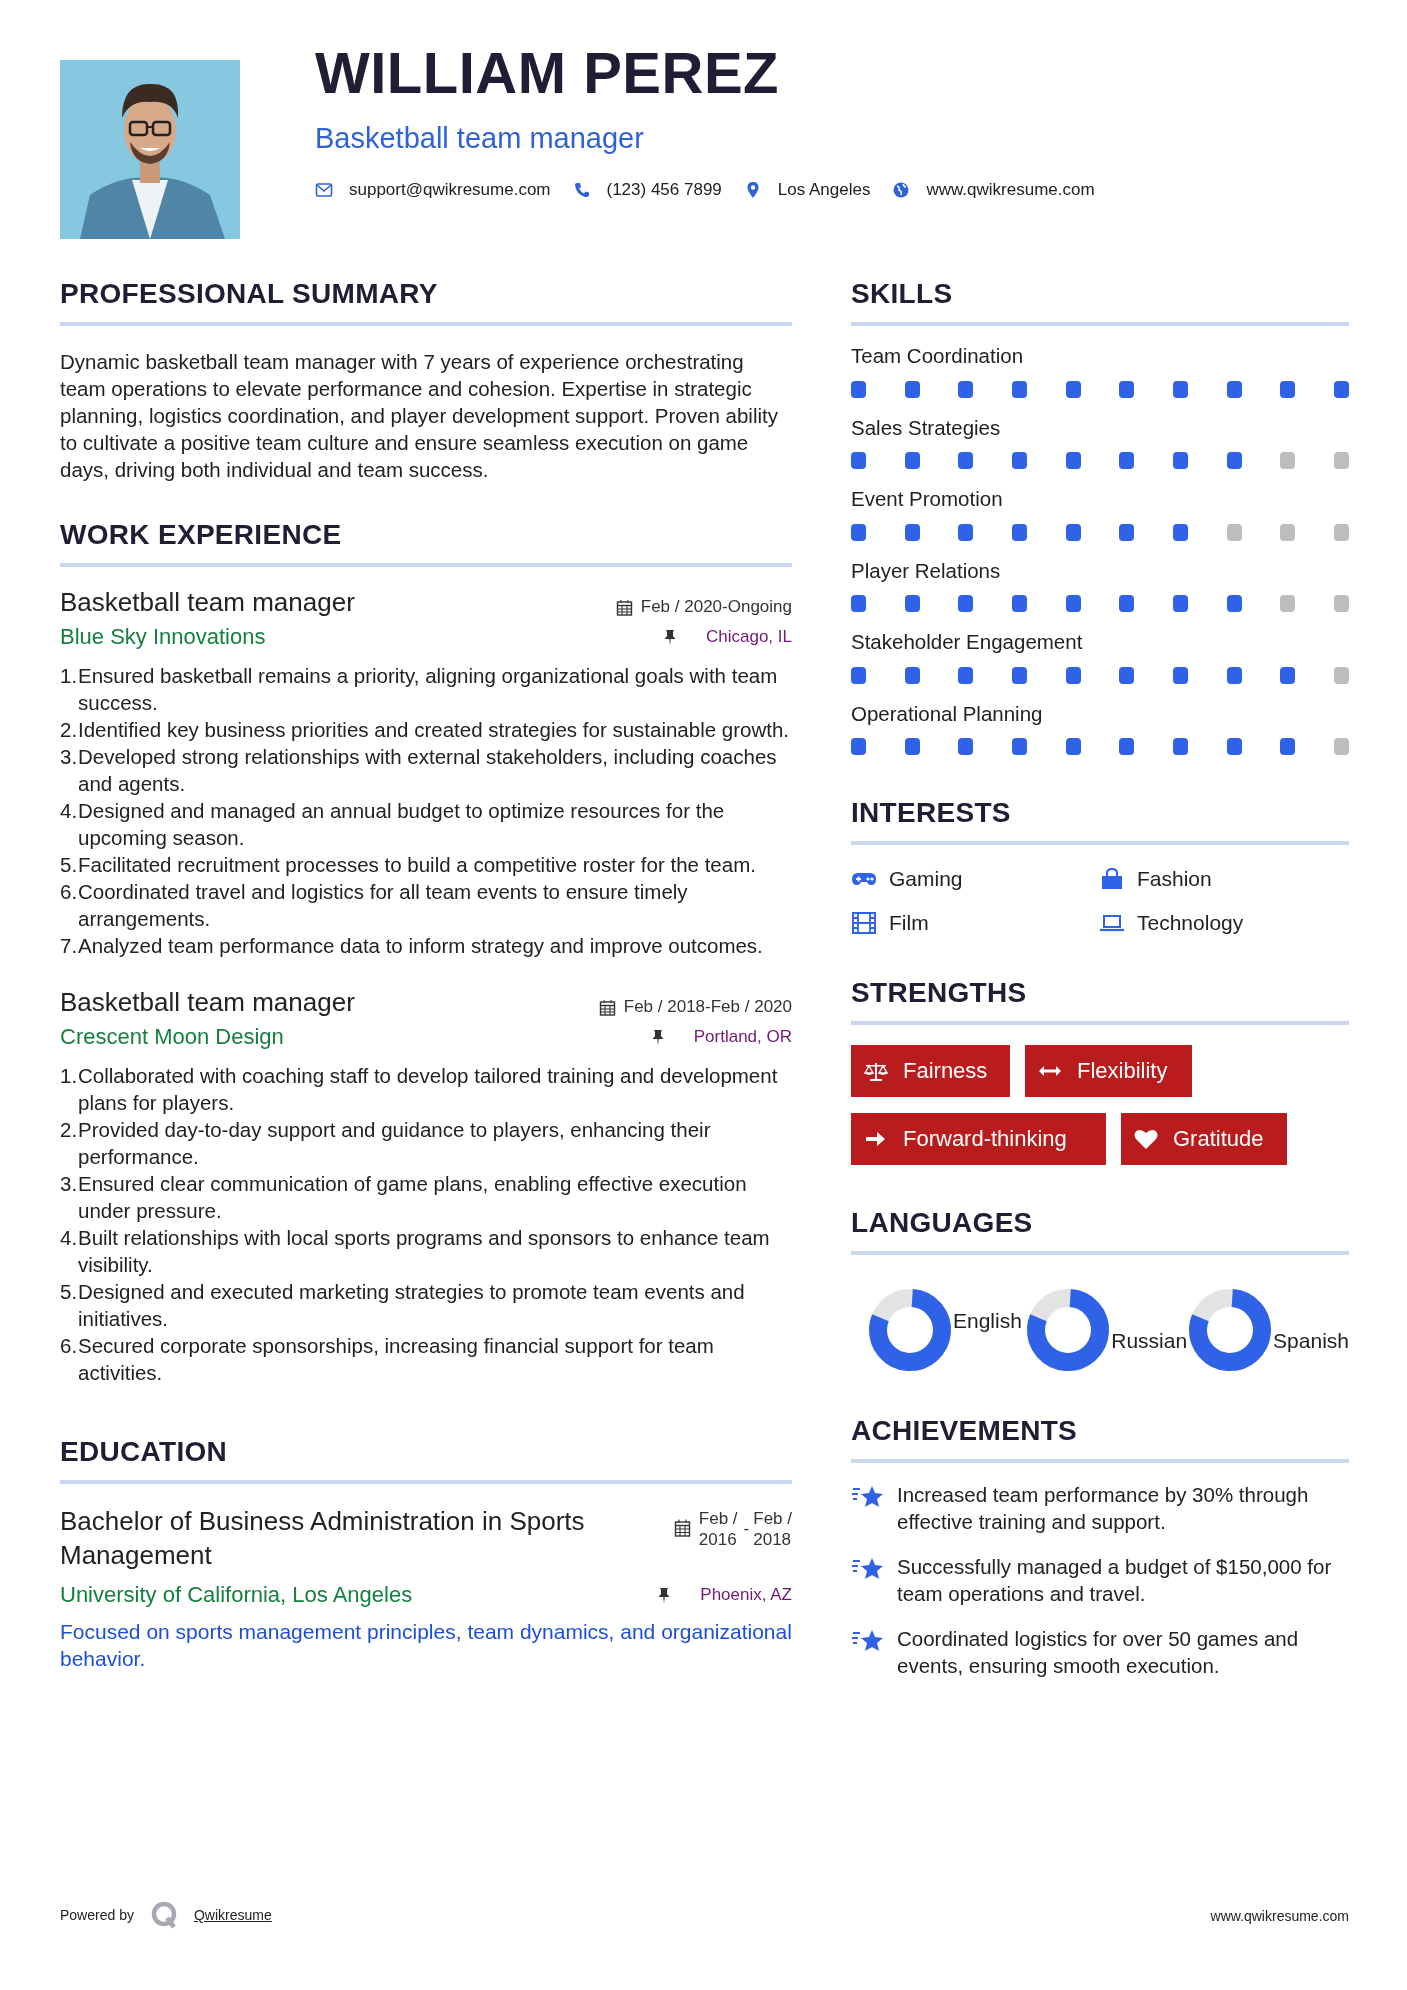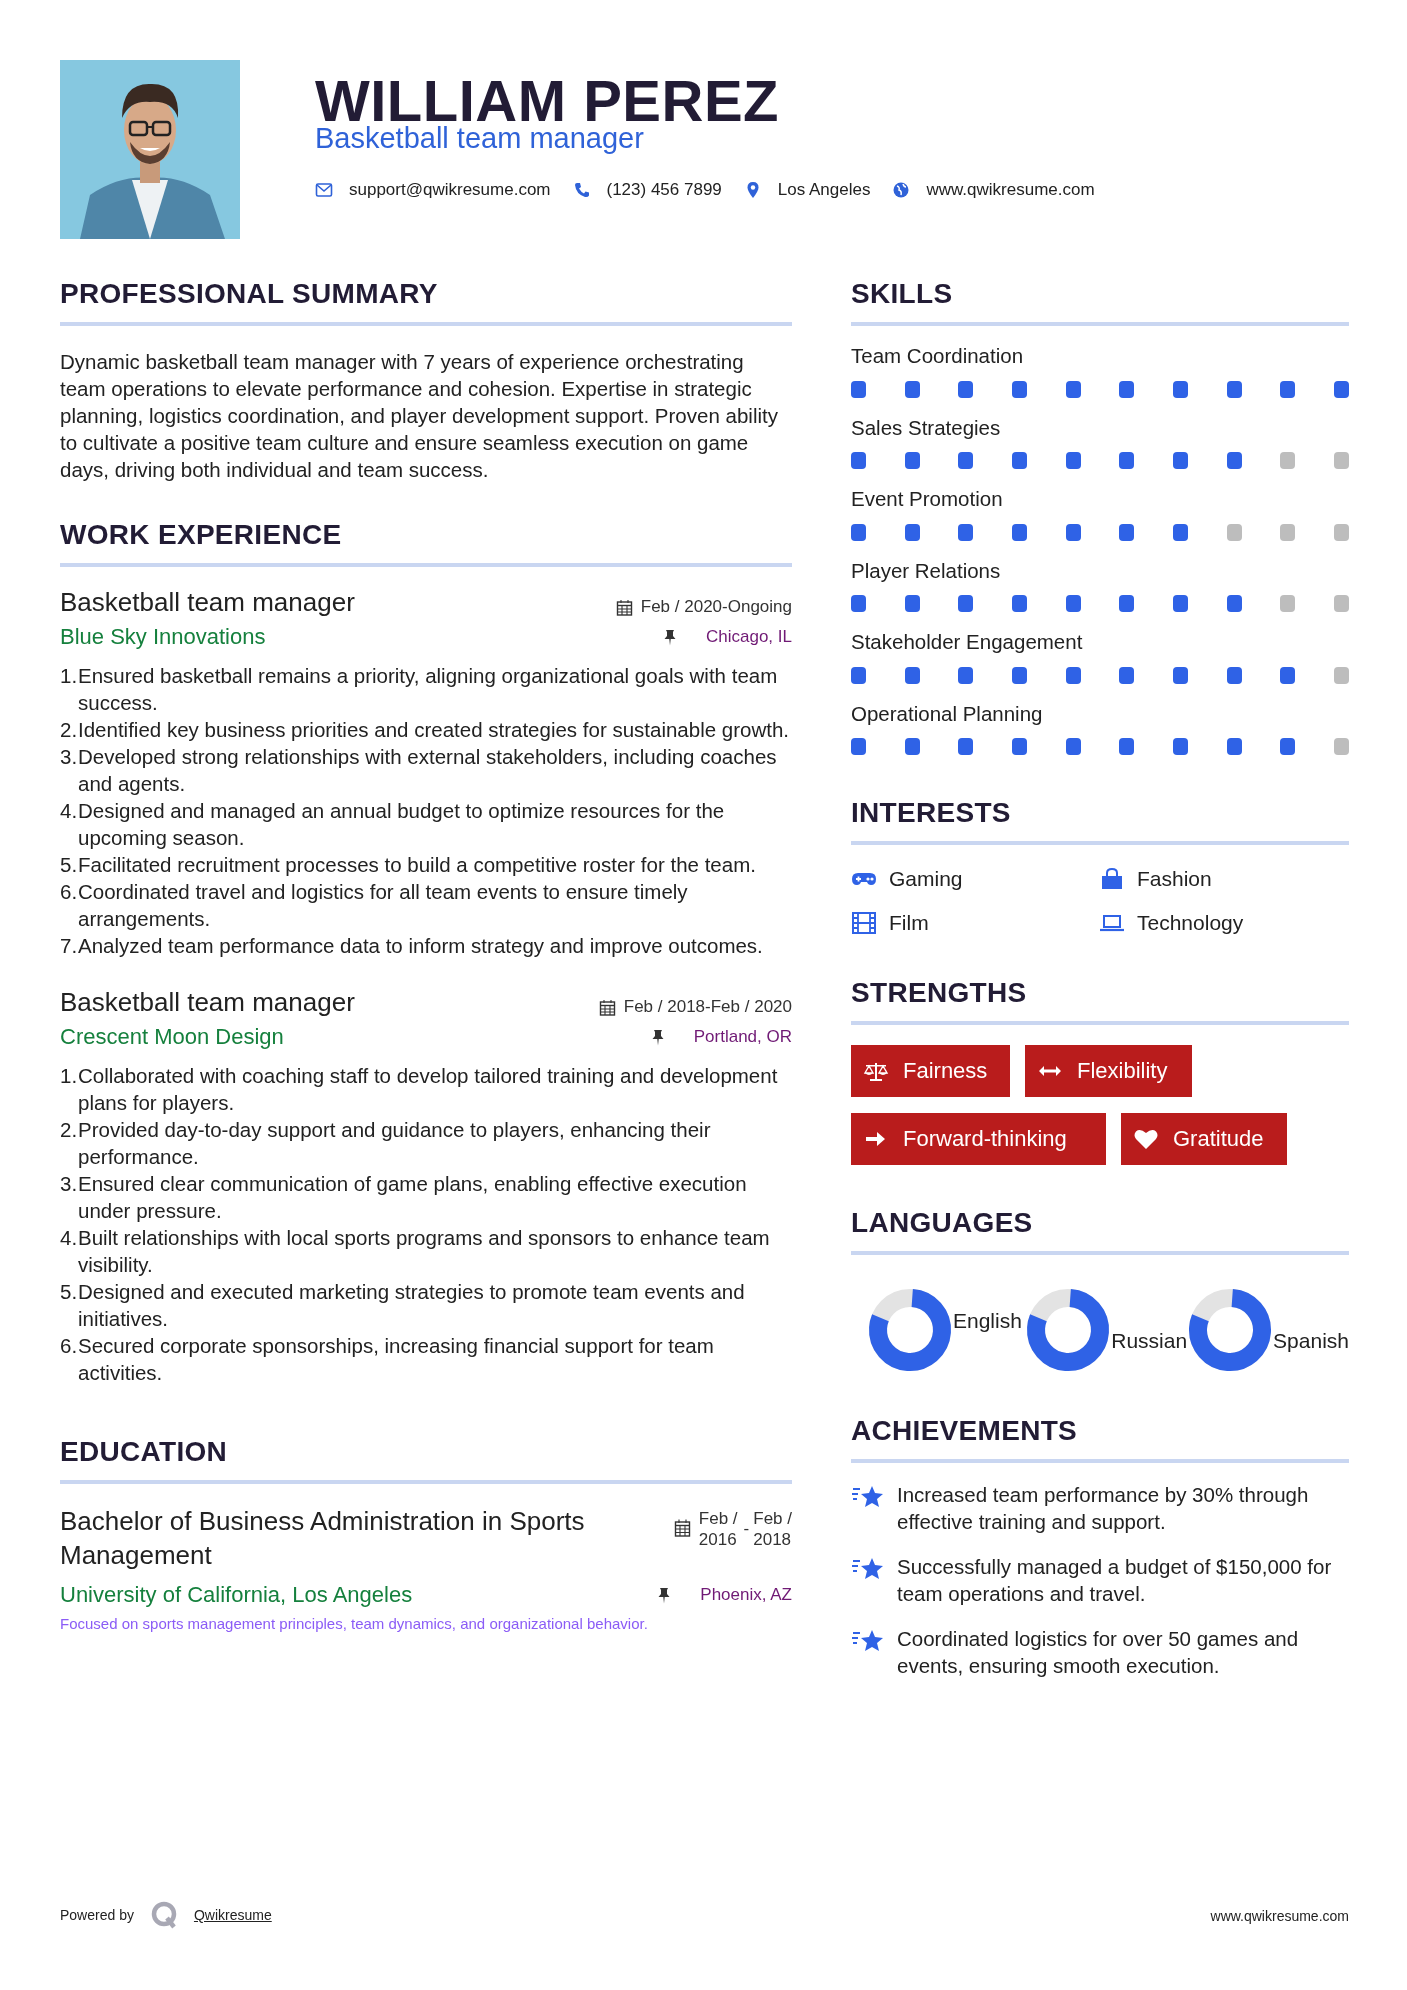--- a/index.html
+++ b/index.html
@@ -3,21 +3,21 @@
 <meta charset="utf-8">
 <style>
   * { box-sizing: border-box; margin: 0; padding: 0; }
   html, body { width: 1407px; height: 1990px; background: #ffffff; }
   body { font-family: "Liberation Sans", sans-serif; color: #222; position: relative; overflow: hidden; }
   .page { position: relative; width: 1407px; height: 1990px; }
 
   
   .photo { position: absolute; left: 60px; top: 60px; width: 180px; height: 179px; background: #86c8e0; overflow: hidden; }
   .photo svg { width: 100%; height: 100%; display: block; }
-  .name { position: absolute; left: 315px; top: 72px; font-size: 58px; font-weight: 700; color: #221c35; letter-spacing: 0.5px; line-height: 1; }
+  .name { position: absolute; left: 315px; top: 44px; font-size: 58px; font-weight: 700; color: #221c35; letter-spacing: 0.5px; line-height: 1; }
   .title { position: absolute; left: 315px; top: 124px; font-size: 29px; color: #2f62d8; line-height: 1; }
   .contacts { position: absolute; left: 315px; top: 180px; display: flex; align-items: center; font-size: 17px; color: #222; }
   .contact { display: flex; align-items: center; margin-right: 22px; }
   .contact .ic { width: 18px; height: 18px; margin-right: 16px; display: inline-flex; align-items: center; justify-content: center; color: #2f62d8; }
   .contact .ic svg { width: 18px; height: 18px; }
 
   
   .sec-title { font-size: 28px; font-weight: 700; color: #221c35; letter-spacing: 0.3px; line-height: 1; }
   .sec-rule { height: 4px; background: #c9d6f1; margin-top: 14px; }
 
@@ -39,21 +39,21 @@
   .bullets { margin-top: 12px; list-style: none; padding-left: 0; counter-reset: item; }
   .bullets li { position: relative; padding-left: 18px; font-size: 20.5px; line-height: 27px; color: #222; }
   .bullets li .num { position: absolute; left: 0; top: 0; }
 
   .edu-head { display: flex; justify-content: space-between; align-items: flex-start; margin-top: 20px; }
   .edu-title { font-size: 26px; line-height: 34px; color: #222; width: 560px; }
   .edu-dates { display: flex; align-items: flex-start; font-size: 17px; color: #333; line-height: 21px; margin-top: 4px; }
   .edu-dates svg { width: 17px; height: 19px; margin-right: 8px; margin-top: 10px; }
   .edu-dates .d { text-align: left; }
   .edu-dates .dash { margin: 10px 4px 0 6px; }
-  .edu-desc { margin-top: 2px; font-size: 15px; line-height: 27px; color: #8b5cf6; }
+  .edu-desc { margin-top: 10px; font-size: 21px; line-height: 27px; color: #1d4ed8; }
 
   
   .skill { margin-top: 20px; }
   .skill:first-of-type { margin-top: 20px; }
   .skill-name { font-size: 20.5px; color: #222; line-height: 1; }
   .dots { display: flex; justify-content: space-between; margin-top: 14px; }
   .dot { width: 15px; height: 17px; border-radius: 4px; background: #2f62e6; }
   .dot.off { background: #bdbdbd; }
 
   .interests { display: grid; grid-template-columns: 248px 250px; row-gap: 20px; margin-top: 22px; }

